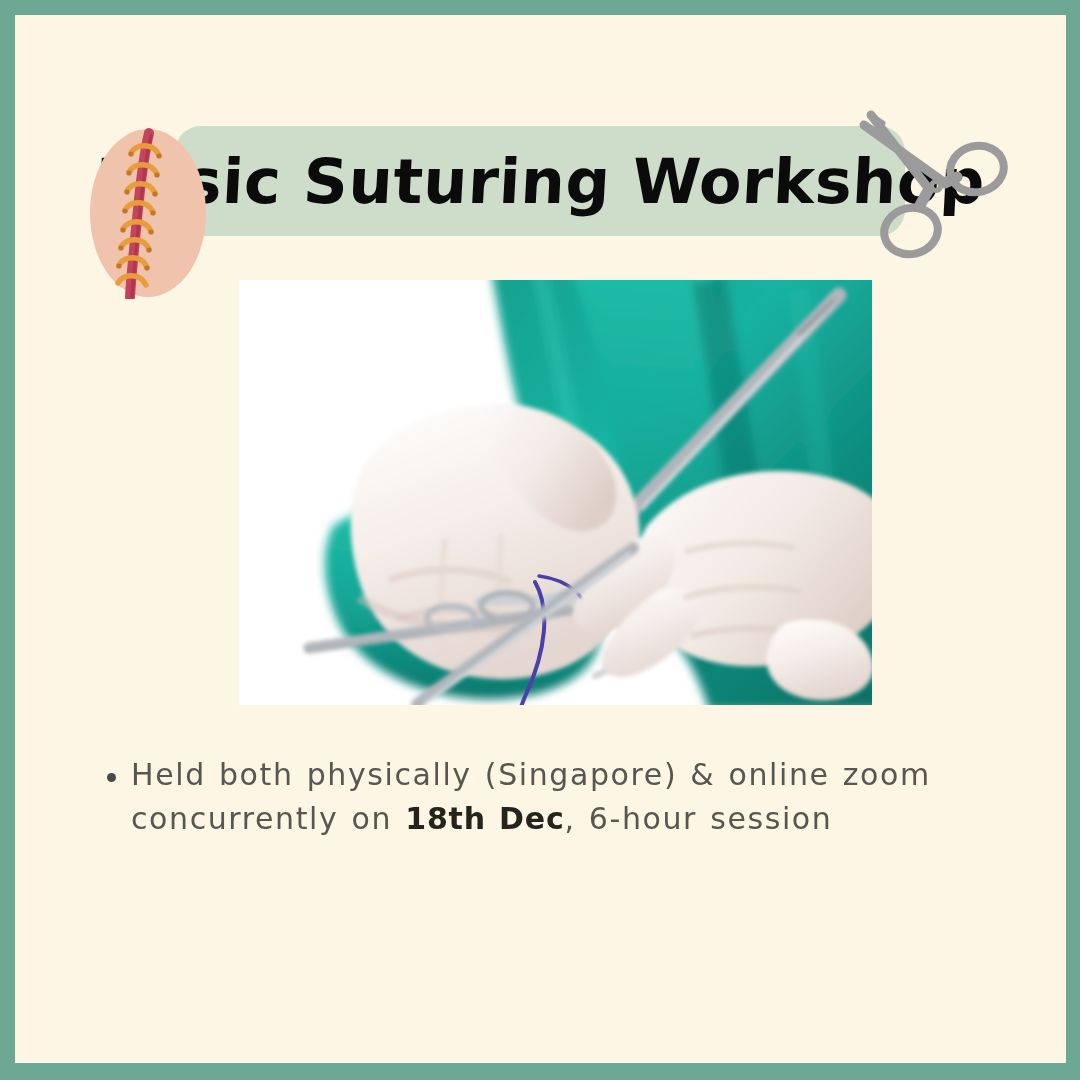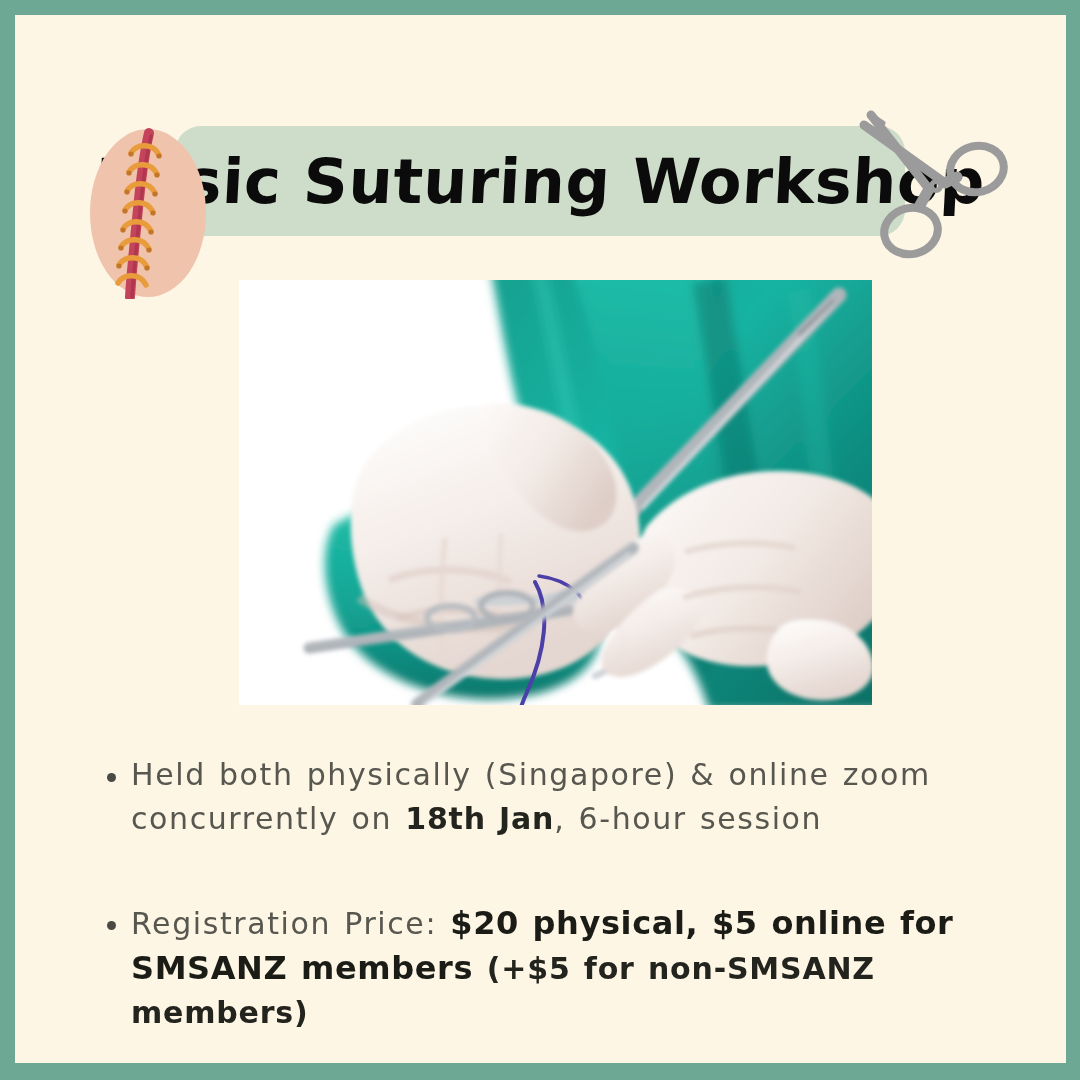--- a/index.html
+++ b/index.html
@@ -322,24 +322,20 @@
           <path d="M394 268 L178 424" stroke="url(#steelG)" stroke-width="12" stroke-linecap="round"></path>
           <path d="M390 274 L186 424" stroke="#e3e7ea" stroke-width="3.5" stroke-linecap="round" opacity="0.75"></path>
         </g>
       </svg>
     </div>
 
     <div class="bullets">
 
       <div class="bullet-row">
         <span class="bullet-dot"></span>
-        <div class="bullet-text"><span>Held both physically (Singapore) &amp; online zoom concurrently on </span><span class="em">18th Jan</span><span>, 6-hour session</span></div>
+        <div class="bullet-text"><span>Held both physically (Singapore) &amp; online zoom concurrently on </span><span class="em">18th Dec</span><span>, 6-hour session</span></div>
       </div>
 
-      <div class="bullet-row">
-        <span class="bullet-dot"></span>
-        <div class="bullet-text"><span>Registration Price: </span><span class="em-lg">$20 physical, $5 online for SMSANZ members </span><span class="em">(+$5 for non-SMSANZ members)</span></div>
-      </div>
 
     </div>
 
   </div>
 </div>
 
 </body></html>

